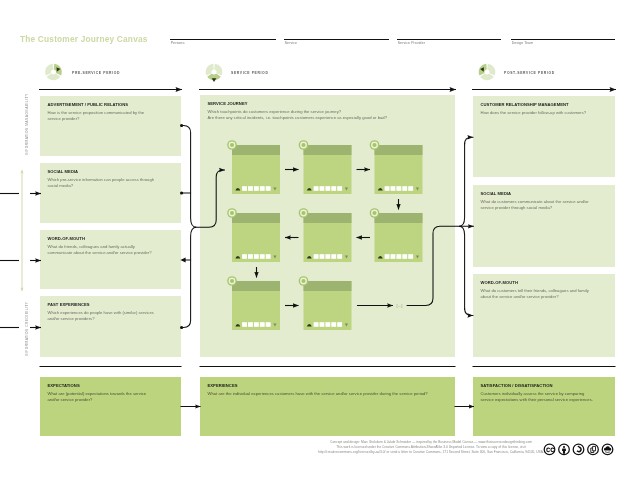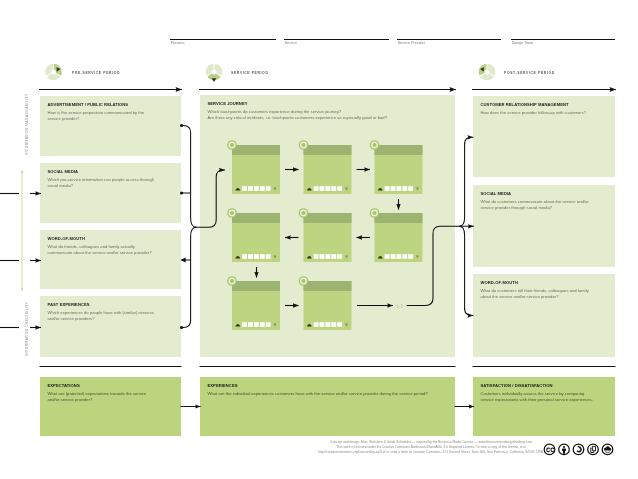--- a/index.html
+++ b/index.html
@@ -37,20 +37,21 @@
   
   .credits{position:absolute;font-size:3.28px;line-height:4.75px;color:#8a8a85;text-align:center;white-space:nowrap;}
 
   svg{position:absolute;left:0;top:0;overflow:visible;}
 </style>
 </head>
 <body>
 
 <div class="canvas">
 
+  <div class="abs" id="title">The Customer Journey Canvas</div>
 
   <div class="hdrfield" style="left:170px;width:106px;">
     <div class="rule"></div>
     <div class="lbl">Persona</div>
   </div>
   <div class="hdrfield" style="left:284px;width:105px;">
     <div class="rule"></div>
     <div class="lbl">Service</div>
   </div>
   <div class="hdrfield" style="left:397px;width:104px;">

